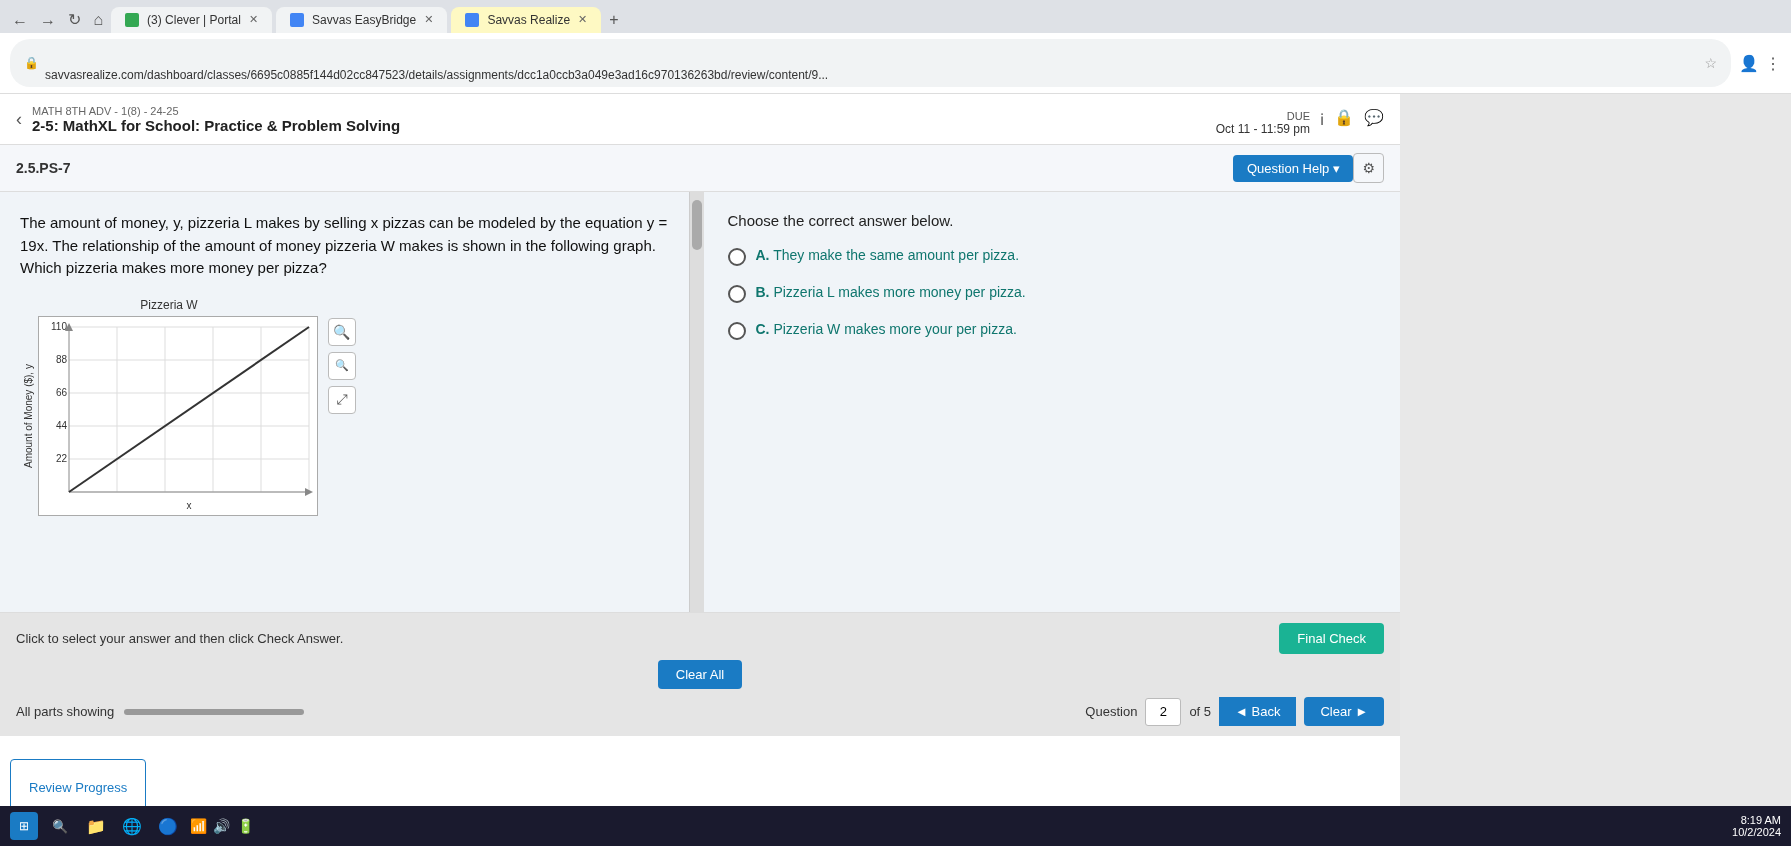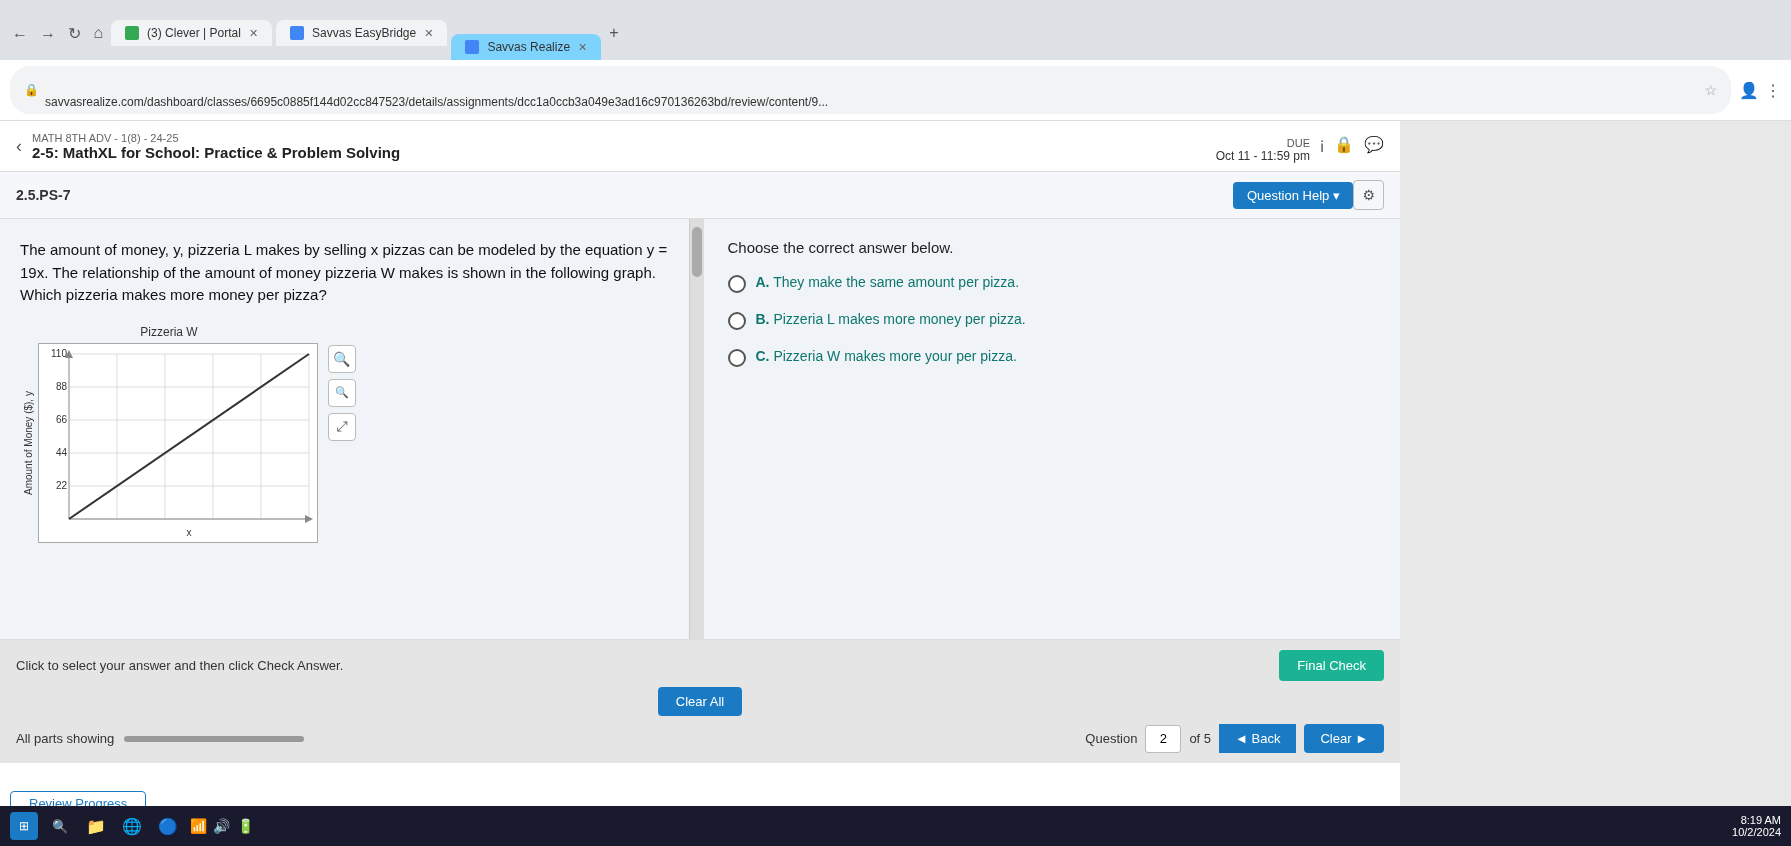--- a/index.html
+++ b/index.html
@@ -32,22 +32,21 @@
       font-size: 12px;
       color: #333;
       display: flex;
       align-items: center;
       gap: 8px;
       max-width: 220px;
       white-space: nowrap;
       overflow: hidden;
     }
     .tab.active {
-      background: #7dd3fc;
-      margin-top: 28px;
+      background: #fef9c3;
     }
     .tab-close {
       font-size: 11px;
       color: #666;
       cursor: pointer;
     }
     .tab-icon {
       width: 14px; height: 14px;
       background: #1a73e8;
       border-radius: 2px;
@@ -403,21 +402,21 @@
 
     
     .review-progress-btn {
       position: fixed;
       bottom: 30px;
       left: 10px;
       background: #fff;
       border: 1px solid #1a7bc4;
       color: #1a7bc4;
       border-radius: 4px;
-      padding: 4px 18px;
+      padding: 20px 18px;
       font-size: 13px;
       cursor: pointer;
     }
 
     
     .taskbar {
       position: fixed;
       bottom: 0;
       left: 0;
       right: 0;

